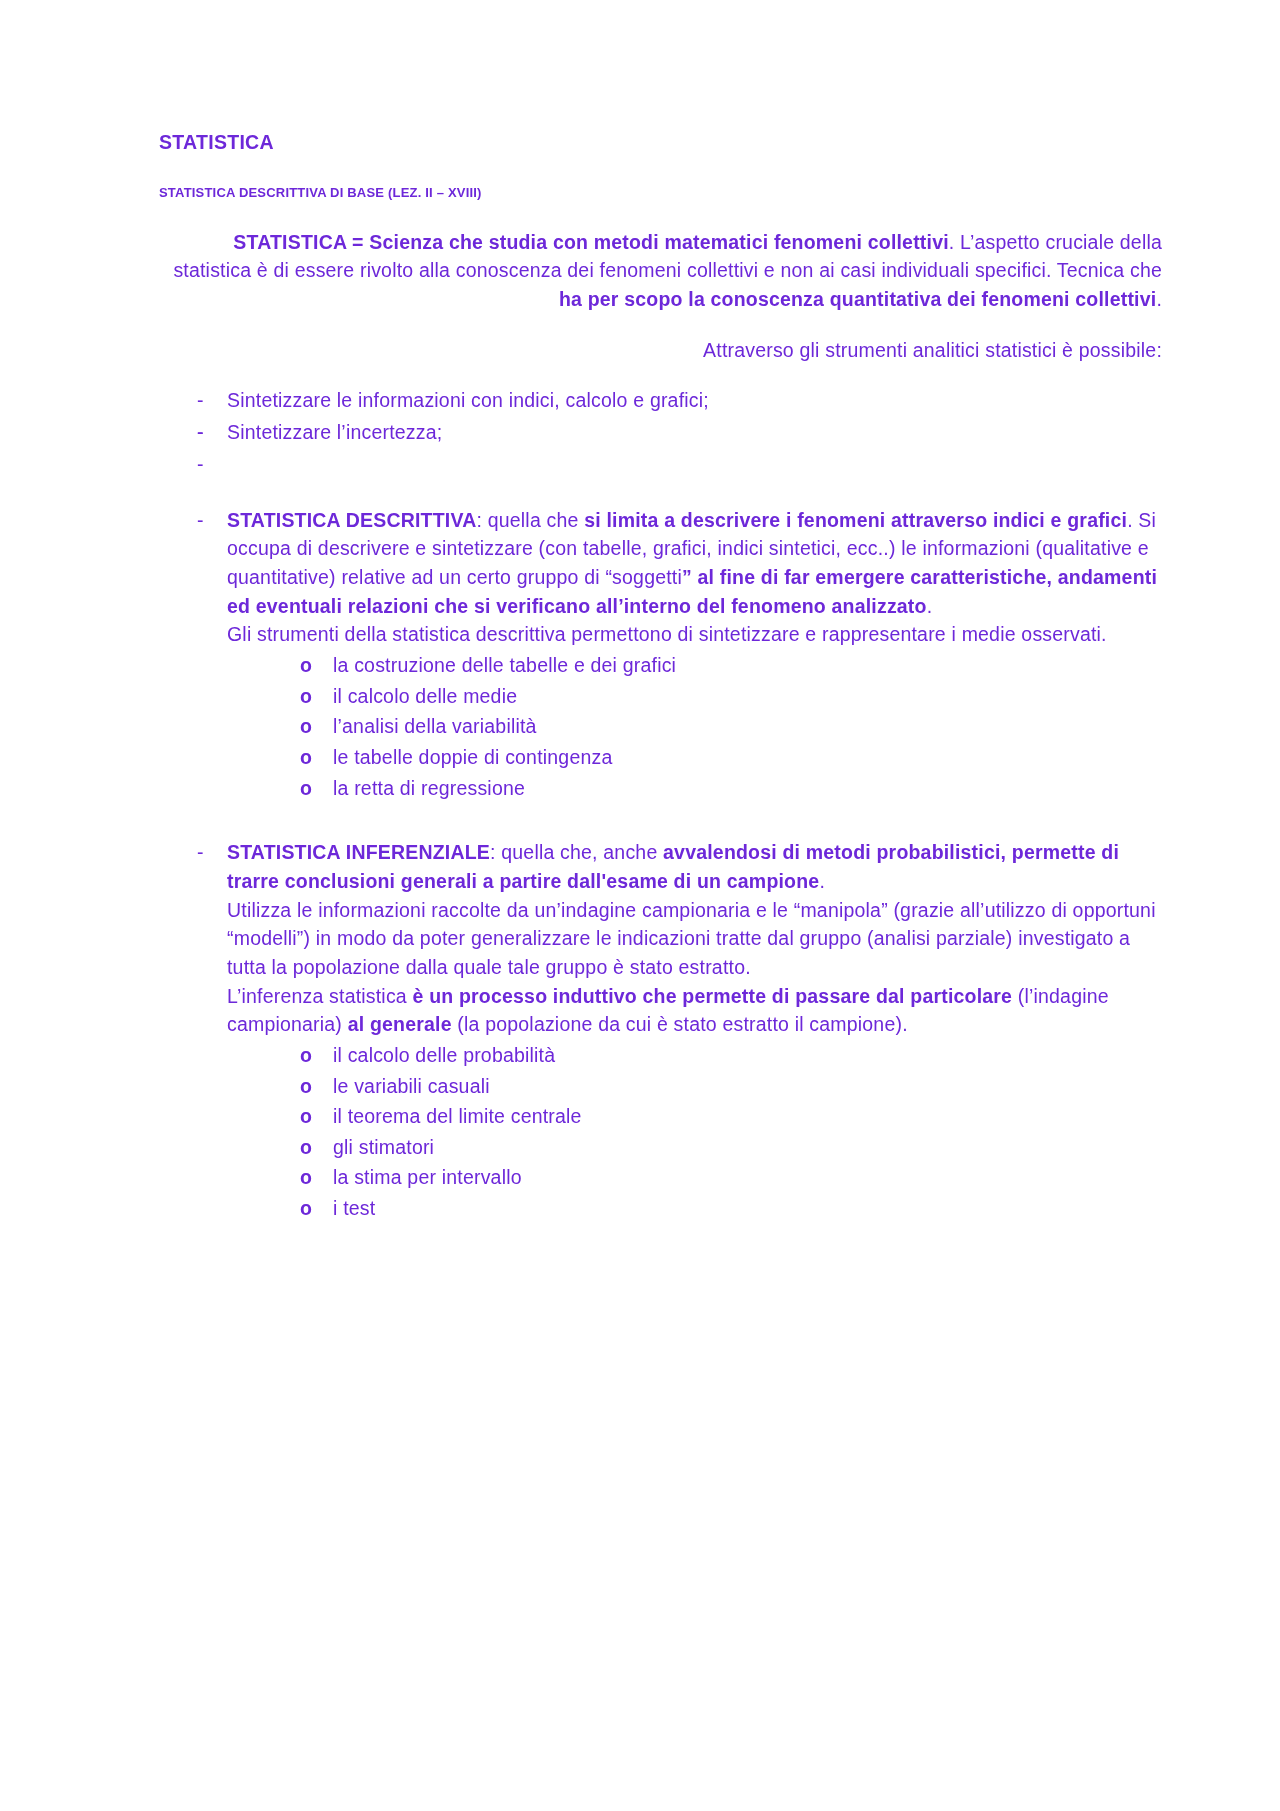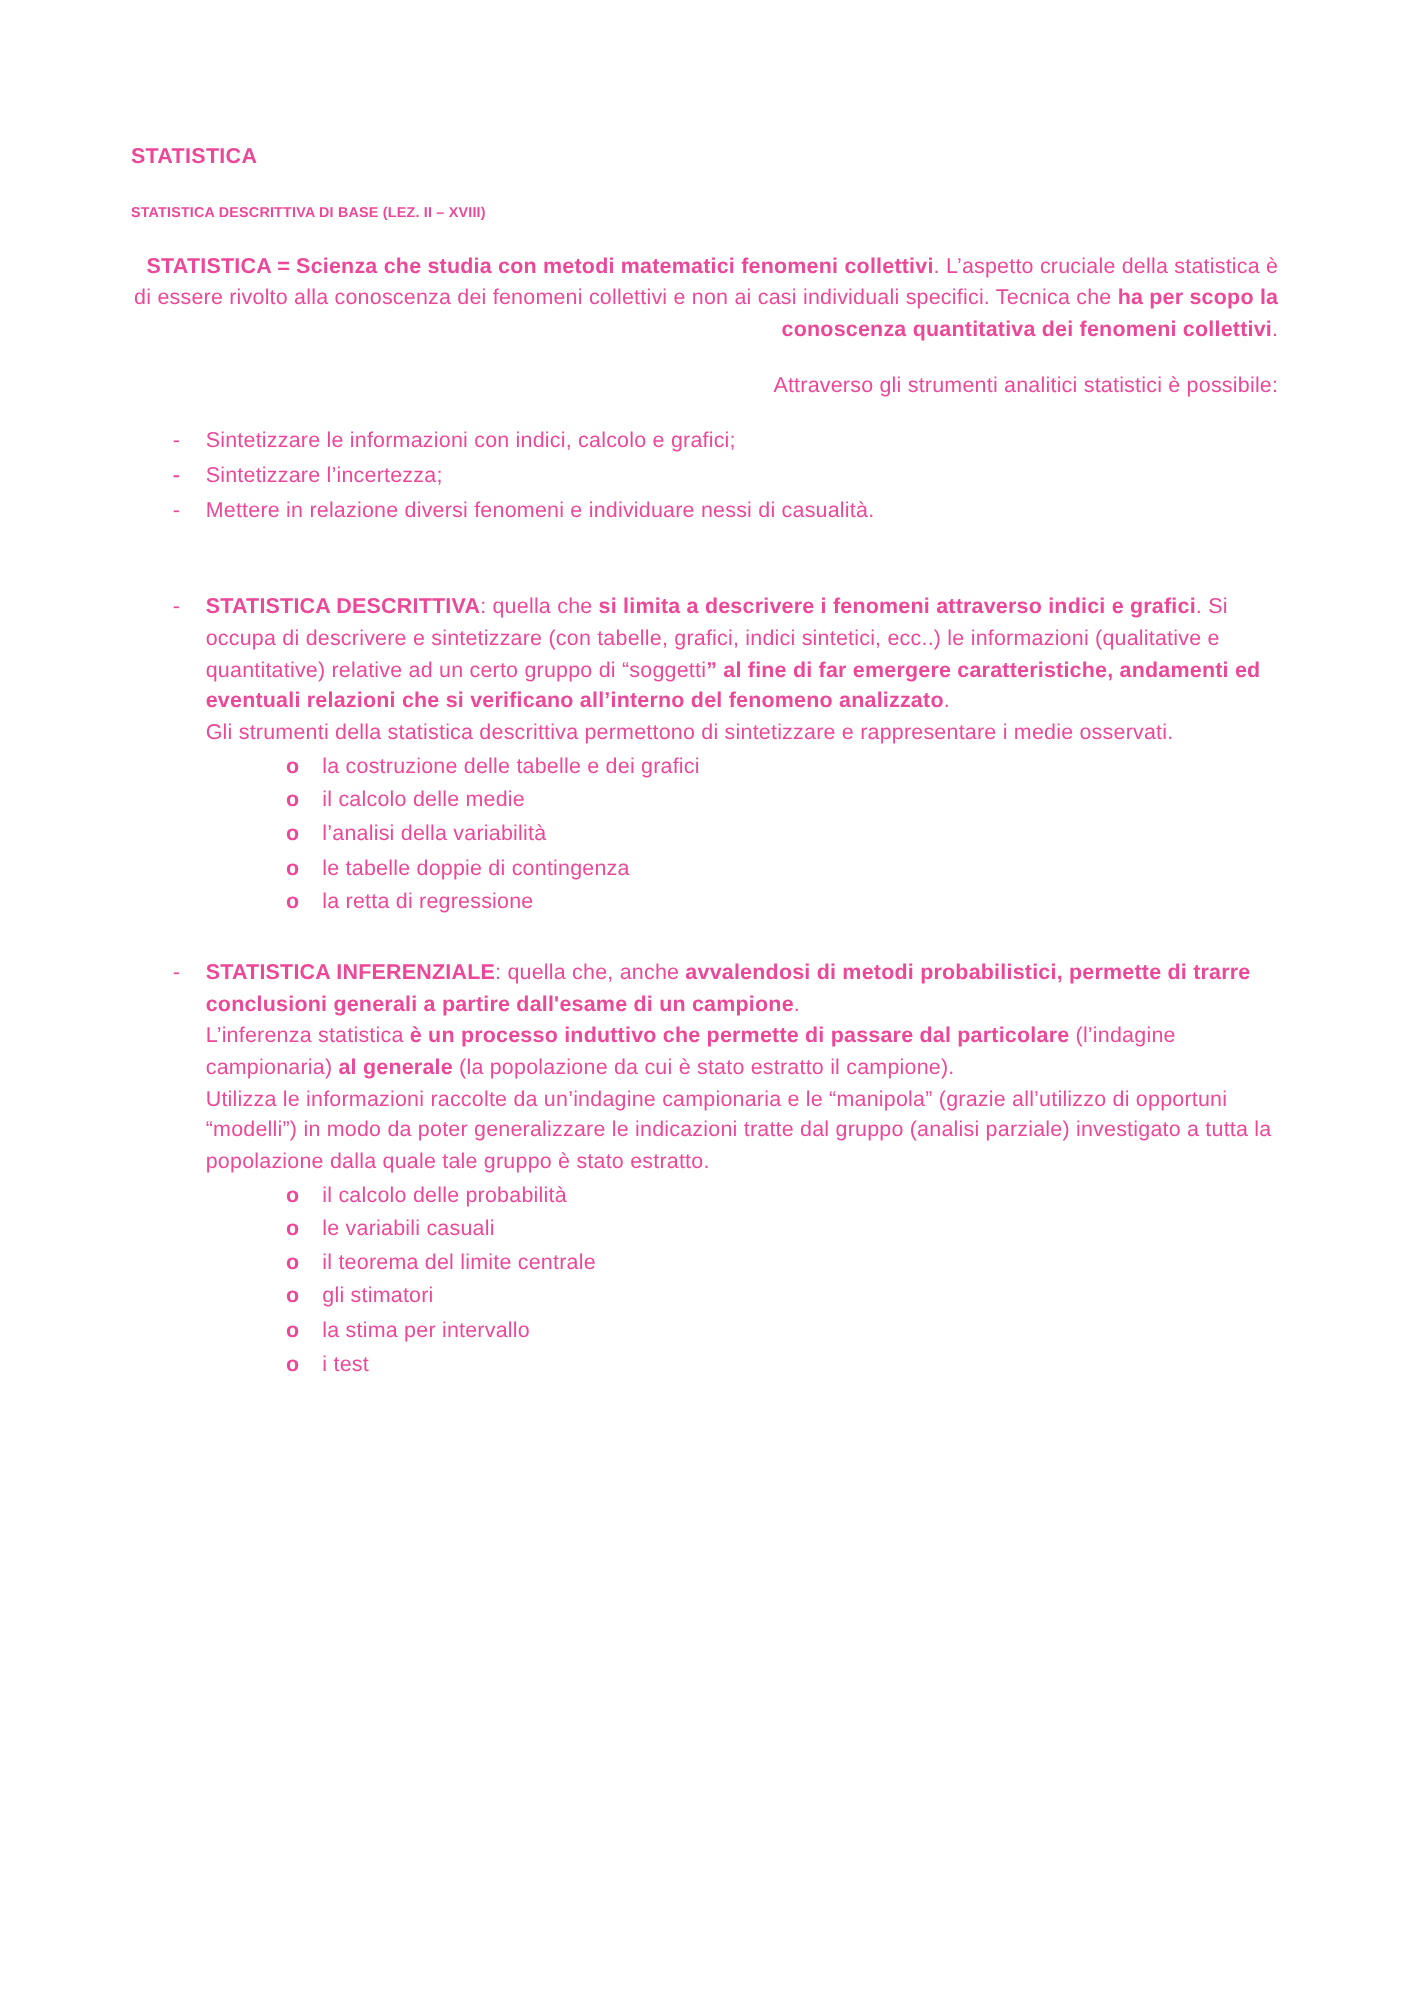--- a/index.html
+++ b/index.html
@@ -16,22 +16,23 @@
     width: 1280px;
     min-height: 1811px;
     background: #ffffff;
     margin: 0 auto;
     box-sizing: border-box;
     padding: 128px 118px 60px 119px;
   }
   .doc {
     font-size: 19.5px;
     line-height: 1.47;
-    color: #ec4899;
+    color: #6d28d9;
     letter-spacing: 0.01em;
+    margin-left: 40px;
   }
 
   
   .h-title {
     font-weight: bold;
     font-size: 19.5px;
     margin: 0 0 26px 0;
     letter-spacing: 0.015em;
   }
   .h-sub {
@@ -129,21 +130,20 @@
       </li>
       <li>
         <span class="marker">-</span>
       </li>
       <li>
         <span class="marker">-</span>
         <span>Sintetizzare l’incertezza;</span>
       </li>
       <li>
         <span class="marker">-</span>
-        <span>Mettere in relazione diversi fenomeni e individuare nessi di casualità.</span>
       </li>
     </ul>
 
     <div class="spacer-lg"></div>
 
 
     <ul class="dash major">
       <li>
         <span class="marker">-</span>
         <span><b class="inline">STATISTICA DESCRITTIVA</b><span class="inline">: quella che </span><b class="inline">si limita a descrivere i fenomeni attraverso indici e grafici</b><span class="inline">. Si occupa di descrivere e sintetizzare (con tabelle, grafici, indici sintetici, ecc..) le informazioni (qualitative e quantitative) relative ad un certo gruppo di “soggetti</span><b class="inline">” al fine di far emergere caratteristiche, andamenti ed eventuali relazioni che si verificano all’interno del fenomeno analizzato</b><span class="inline">.</span></span>
@@ -173,22 +173,22 @@
         </ul>
       </li>
     </ul>
 
     <div class="spacer-md"></div>
 
     <ul class="dash major">
       <li>
         <span class="marker">-</span>
         <span><b class="inline">STATISTICA INFERENZIALE</b><span class="inline">: quella che, anche </span><b class="inline">avvalendosi di metodi probabilistici, permette di trarre conclusioni generali a partire dall'esame di un campione</b><span class="inline">.</span></span>
+        <div>Utilizza le informazioni raccolte da un’indagine campionaria e le “manipola” (grazie all’utilizzo di opportuni “modelli”) in modo da poter generalizzare le indicazioni tratte dal gruppo (analisi parziale) investigato a tutta la popolazione dalla quale tale gruppo è stato estratto.</div>
         <div><span class="inline">L’inferenza statistica </span><b class="inline">è un processo induttivo che permette di passare dal particolare</b><span class="inline"> (l’indagine campionaria) </span><b class="inline">al generale</b><span class="inline"> (la popolazione da cui è stato estratto il campione).</span></div>
-        <div>Utilizza le informazioni raccolte da un’indagine campionaria e le “manipola” (grazie all’utilizzo di opportuni “modelli”) in modo da poter generalizzare le indicazioni tratte dal gruppo (analisi parziale) investigato a tutta la popolazione dalla quale tale gruppo è stato estratto.</div>
 
         <ul class="olist">
           <li>
             <span class="marker-o">o</span>
             <span>il calcolo delle probabilità</span>
           </li>
           <li>
             <span class="marker-o">o</span>
             <span>le variabili casuali</span>
           </li>

